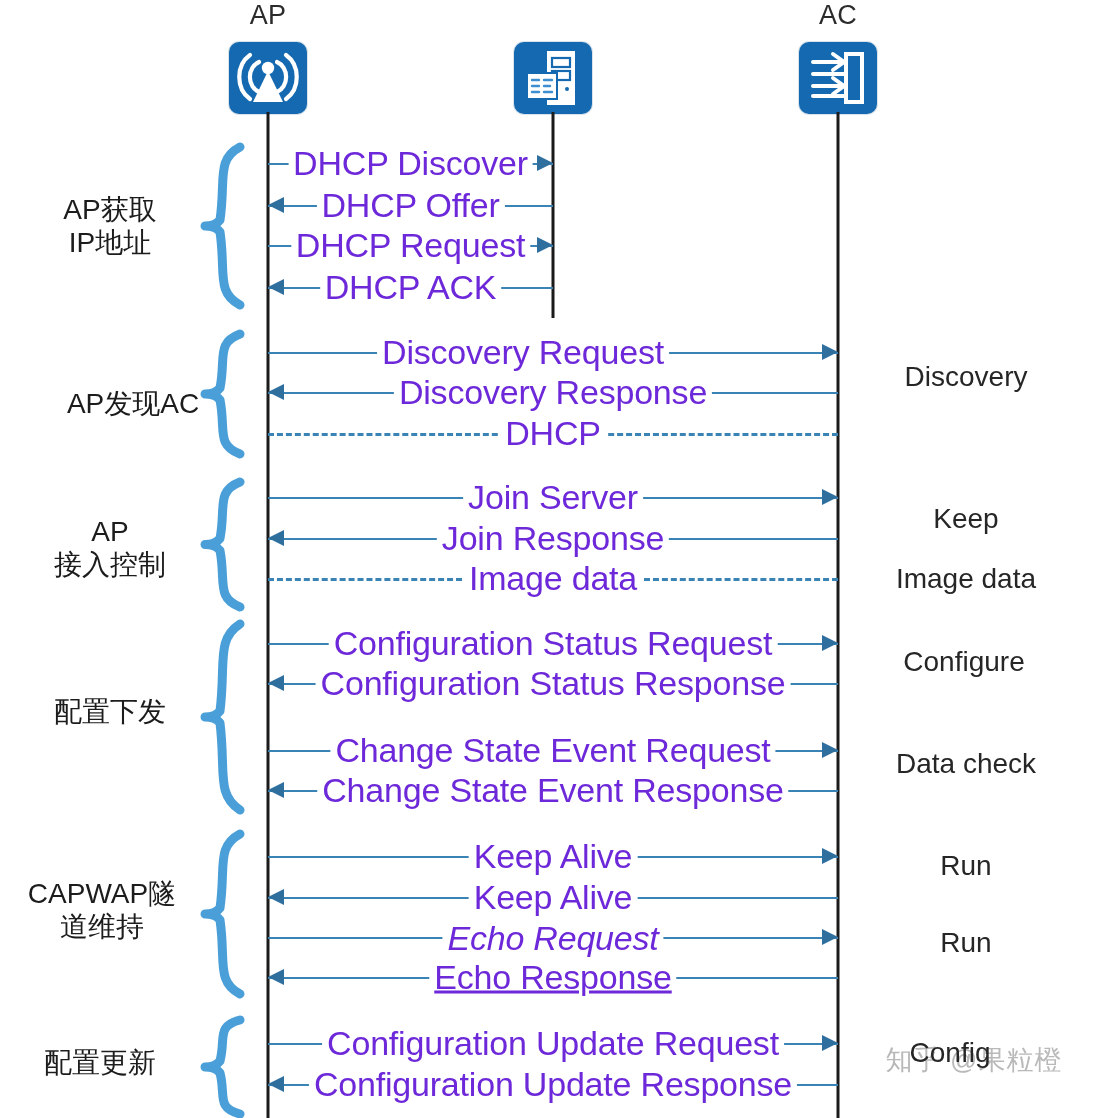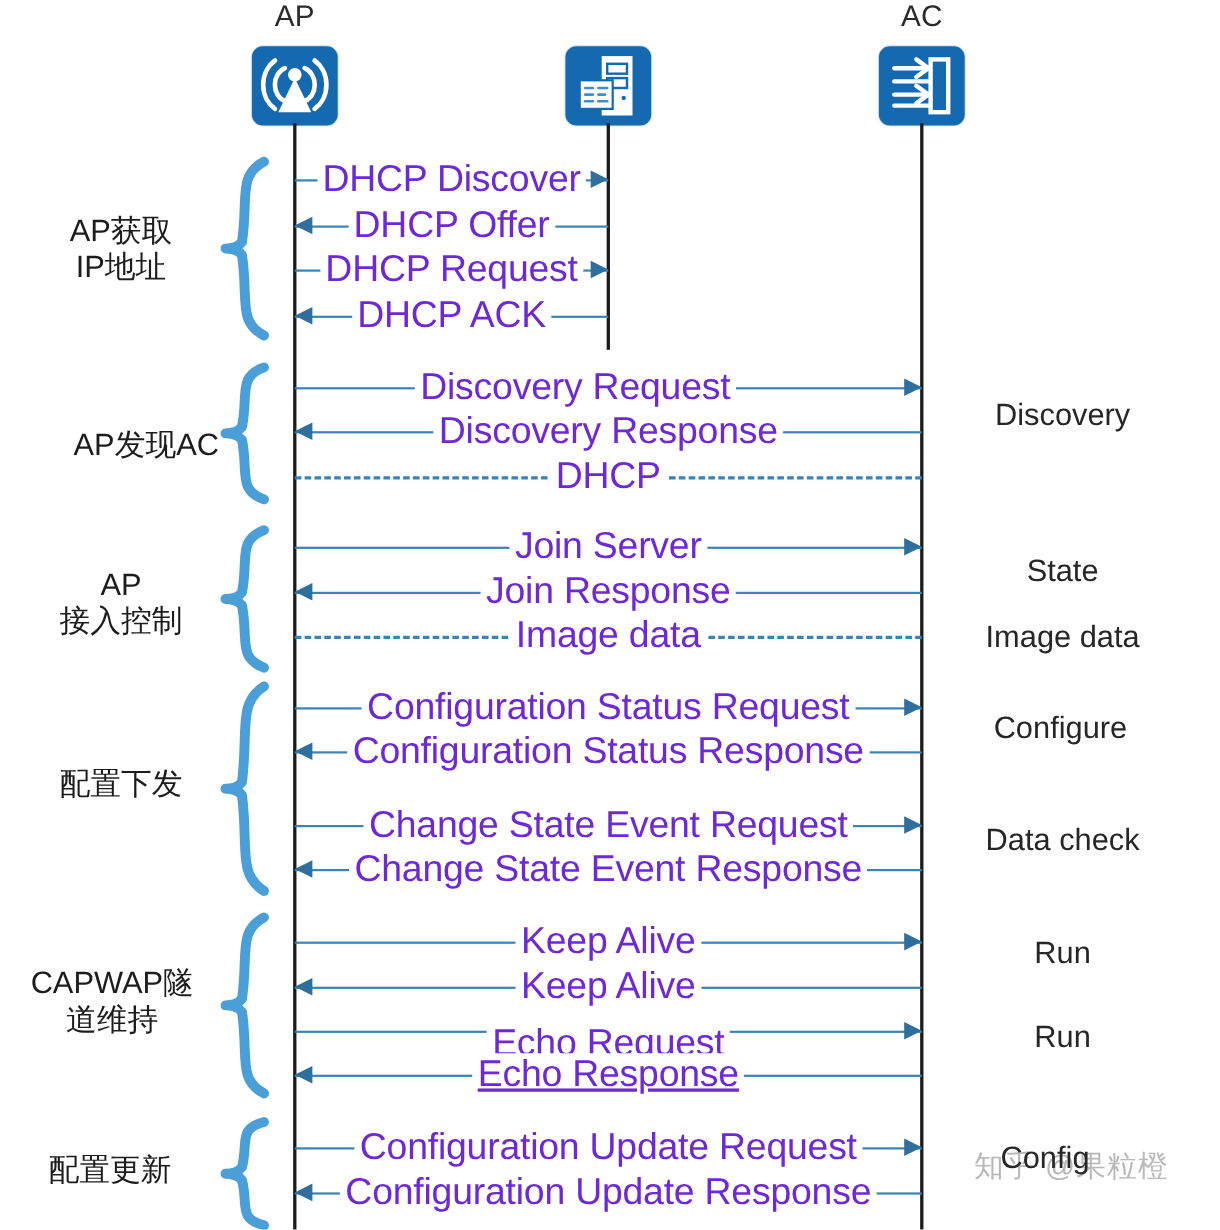--- a/index.html
+++ b/index.html
@@ -247,39 +247,39 @@
       <div class="msg-label" style="left: 553px; top: 0px;">Keep Alive</div>
     </div>
     <div class="msg" style="left: 0px; top: 897px; width: 1109px;">
       <div class="msg-line" style="left: 268px; width: 570px;"></div>
       <div class="arrowhead left" style="left: 268px;"></div>
       <div class="msg-label" style="left: 553px; top: 0px;">Keep Alive</div>
     </div>
     <div class="msg" style="left: 0px; top: 937px; width: 1109px;">
       <div class="msg-line" style="left: 268px; width: 570px;"></div>
       <div class="arrowhead right" style="left: 822px;"></div>
-      <div class="msg-label" style="left: 553px; top: 12px;">Echo Request</div>
+      <div class="msg-label" style="left: 553px; top: 1px; font-style: italic;">Echo Request</div>
     </div>
     <div class="msg" style="left: 0px; top: 977px; width: 1109px;">
       <div class="msg-line" style="left: 268px; width: 570px;"></div>
       <div class="arrowhead left" style="left: 268px;"></div>
       <div class="msg-label" style="left: 553px; top: 0px; text-decoration: underline;">Echo Response</div>
     </div>
     <div class="msg" style="left: 0px; top: 1043px; width: 1109px;">
       <div class="msg-line" style="left: 268px; width: 570px;"></div>
       <div class="arrowhead right" style="left: 822px;"></div>
       <div class="msg-label" style="left: 553px; top: 0px;">Configuration Update Request</div>
     </div>
     <div class="msg" style="left: 0px; top: 1084px; width: 1109px;">
       <div class="msg-line" style="left: 268px; width: 570px;"></div>
       <div class="arrowhead left" style="left: 268px;"></div>
       <div class="msg-label" style="left: 553px; top: 0px;">Configuration Update Response</div>
     </div>
     <div class="state-label" style="left: 966px; top: 377px;">Discovery</div>
-    <div class="state-label" style="left: 966px; top: 519px;">State</div>
+    <div class="state-label" style="left: 966px; top: 519px;">Keep</div>
     <div class="state-label" style="left: 966px; top: 579px;">Image data</div>
     <div class="state-label" style="left: 964px; top: 662px;">Configure</div>
     <div class="state-label" style="left: 966px; top: 764px;">Data check</div>
     <div class="state-label" style="left: 966px; top: 866px;">Run</div>
     <div class="state-label" style="left: 966px; top: 943px;">Run</div>
     <div class="state-label" style="left: 950px; top: 1053px;">Config</div>
     <div class="brace" style="left: 200px; top: 143px;">
       <svg width="44" height="166" viewBox="0 0 44 166">
         <path d="M 40 4 C 16 16.6, 26 36.5, 20 77.0 C 17 81.0, 11 83.0, 5 83.0 C 11 83.0, 17 85.0, 20 89.0 C 26 129.5, 16 149.4, 40 162" fill="none" stroke="#4a9fd8" stroke-width="9" stroke-linecap="round" stroke-linejoin="round"></path>
       </svg>

